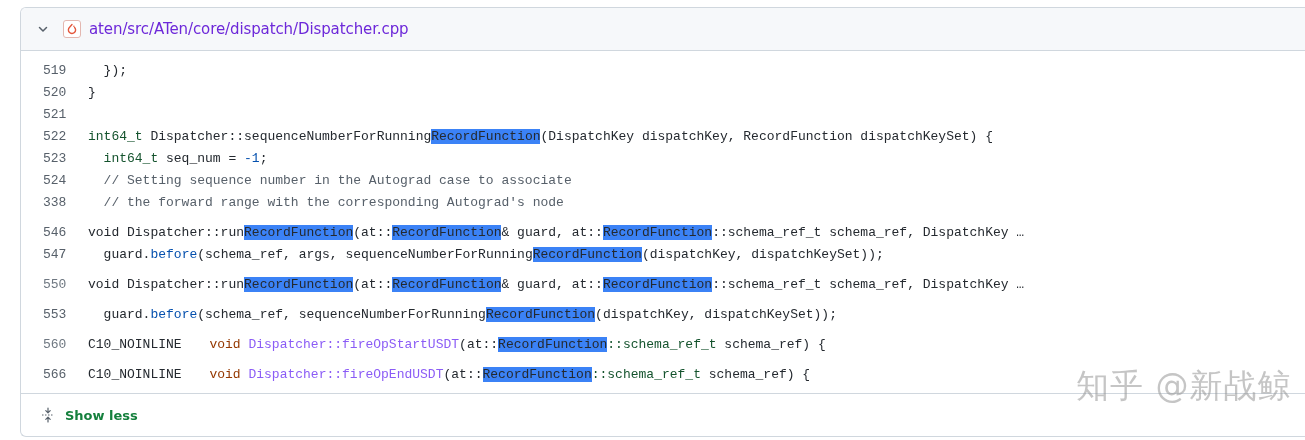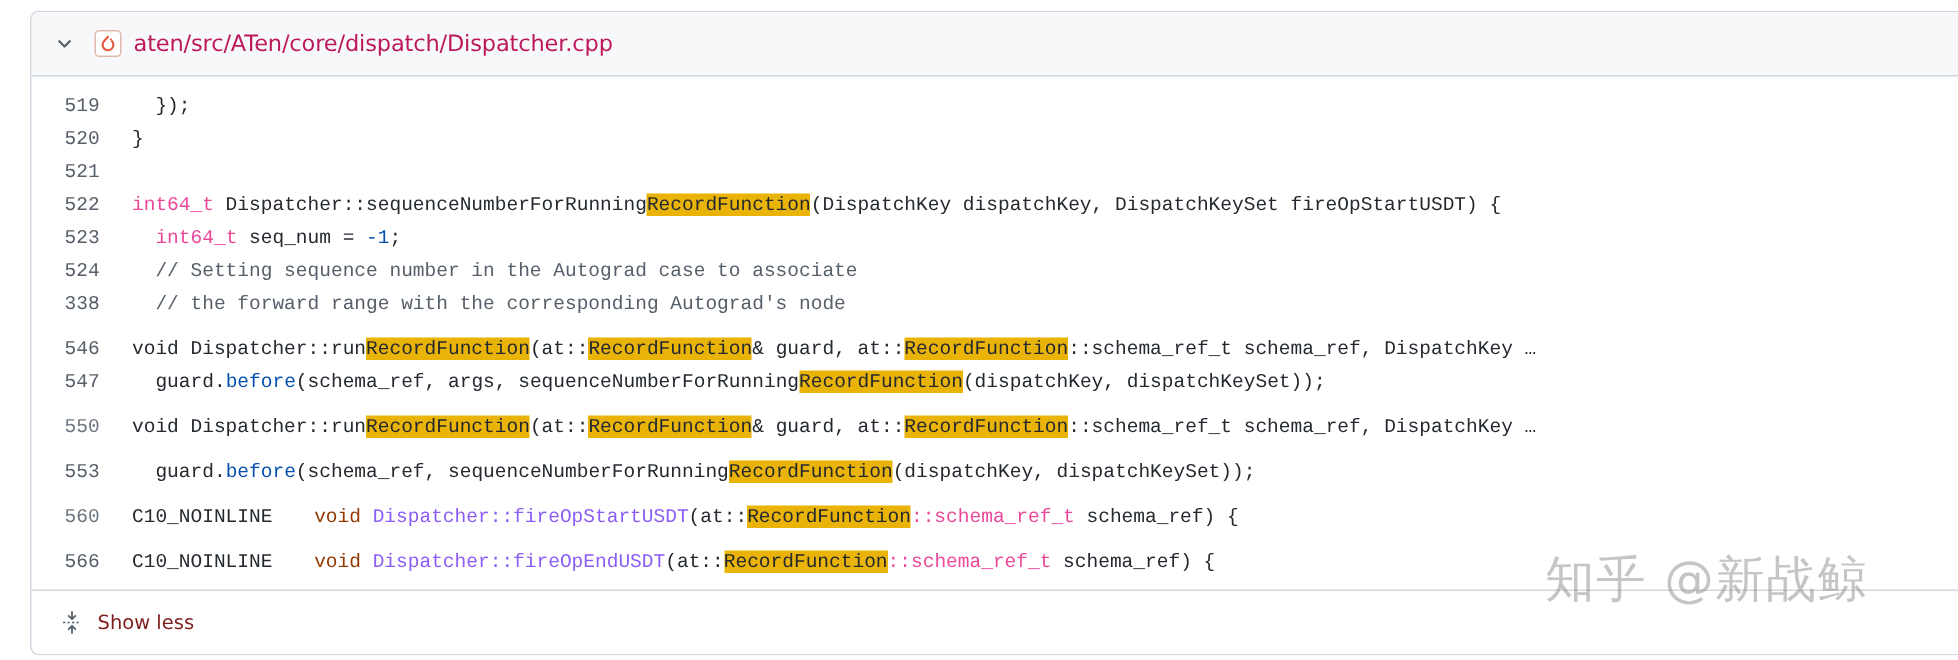--- a/index.html
+++ b/index.html
@@ -35,21 +35,21 @@
     width: 18px; height: 18px;
     border: 1px solid #e3b7b0;
     border-radius: 3px;
     background: #fff;
     display: flex; align-items: center; justify-content: center;
   }
   .file-path {
     margin-left: 8px;
     font-family: "DejaVu Sans", sans-serif;
     font-size: 15px;
-    color: #be185d;
+    color: #6d28d9;
     letter-spacing: -0.1px;
   }
   .code {
     padding-top: 8px;
     font-family: "Liberation Mono", "DejaVu Sans Mono", monospace;
     font-size: 13px;
     color: #24292f;
   }
   .hunk { }
   .hunk.gap { margin-top: 8px; }
@@ -59,45 +59,46 @@
     white-space: pre;
   }
   .ln {
     width: 67px;
     padding-left: 22px;
     color: #57606a;
     flex: none;
   }
   .ln.dim { color: #6e7781; }
   .src { flex: 1; }
-  .hl { background: #eab308; }
-  .kw-type { color: #ec4899; }
+  .hl { background: #3b82f6; }
+  .kw-type { color: #14532d; }
   .kw { color: #953800; margin-left: 20px; }
   .fn { color: #8b5cf6; }
   .meth { color: #0550ae; }
   .cm { color: #57606a; }
   .num { color: #0550ae; }
   .footer {
     position: absolute;
     left: 0; right: 0; bottom: 0;
     height: 43px;
     border-top: 1px solid #d0d7de;
     display: flex; align-items: center;
     padding-left: 19px;
     cursor: pointer;
   }
   .fold-icon { width: 16px; height: 16px; display: flex; align-items: center; justify-content: center; }
   .footer-label {
     margin-left: 9px;
     font-size: 13px;
-    color: #7f1d1d;
+    color: #15803d;
+    font-weight: bold;
   }
   .watermark {
     position: absolute;
-    left: 1030px; top: 364px;
+    left: 1076px; top: 364px;
     font-family: "DejaVu Sans", sans-serif;
     font-size: 33px;
     color: rgba(150,150,150,0.55);
     letter-spacing: 1px;
     pointer-events: none;
   }
 </style>
 </head>
 <body>
 
@@ -126,21 +127,21 @@
       <div class="line">
         <span class="ln">520</span>
         <span class="src">}</span>
       </div>
       <div class="line">
         <span class="ln">521</span>
         <span class="src"></span>
       </div>
       <div class="line">
         <span class="ln">522</span>
-        <span class="src"><span class="kw-type">int64_t</span><span> Dispatcher::sequenceNumberForRunning</span><span class="hl">RecordFunction</span><span>(DispatchKey dispatchKey, DispatchKeySet fireOpStartUSDT) {</span></span>
+        <span class="src"><span class="kw-type">int64_t</span><span> Dispatcher::sequenceNumberForRunning</span><span class="hl">RecordFunction</span><span>(DispatchKey dispatchKey, RecordFunction dispatchKeySet) {</span></span>
       </div>
       <div class="line">
         <span class="ln">523</span>
         <span class="src"><span>  </span><span class="kw-type">int64_t</span><span> seq_num = </span><span class="num">-1</span><span>;</span></span>
       </div>
       <div class="line">
         <span class="ln">524</span>
         <span class="src cm">  // Setting sequence number in the Autograd case to associate</span>
       </div>
       <div class="line">

